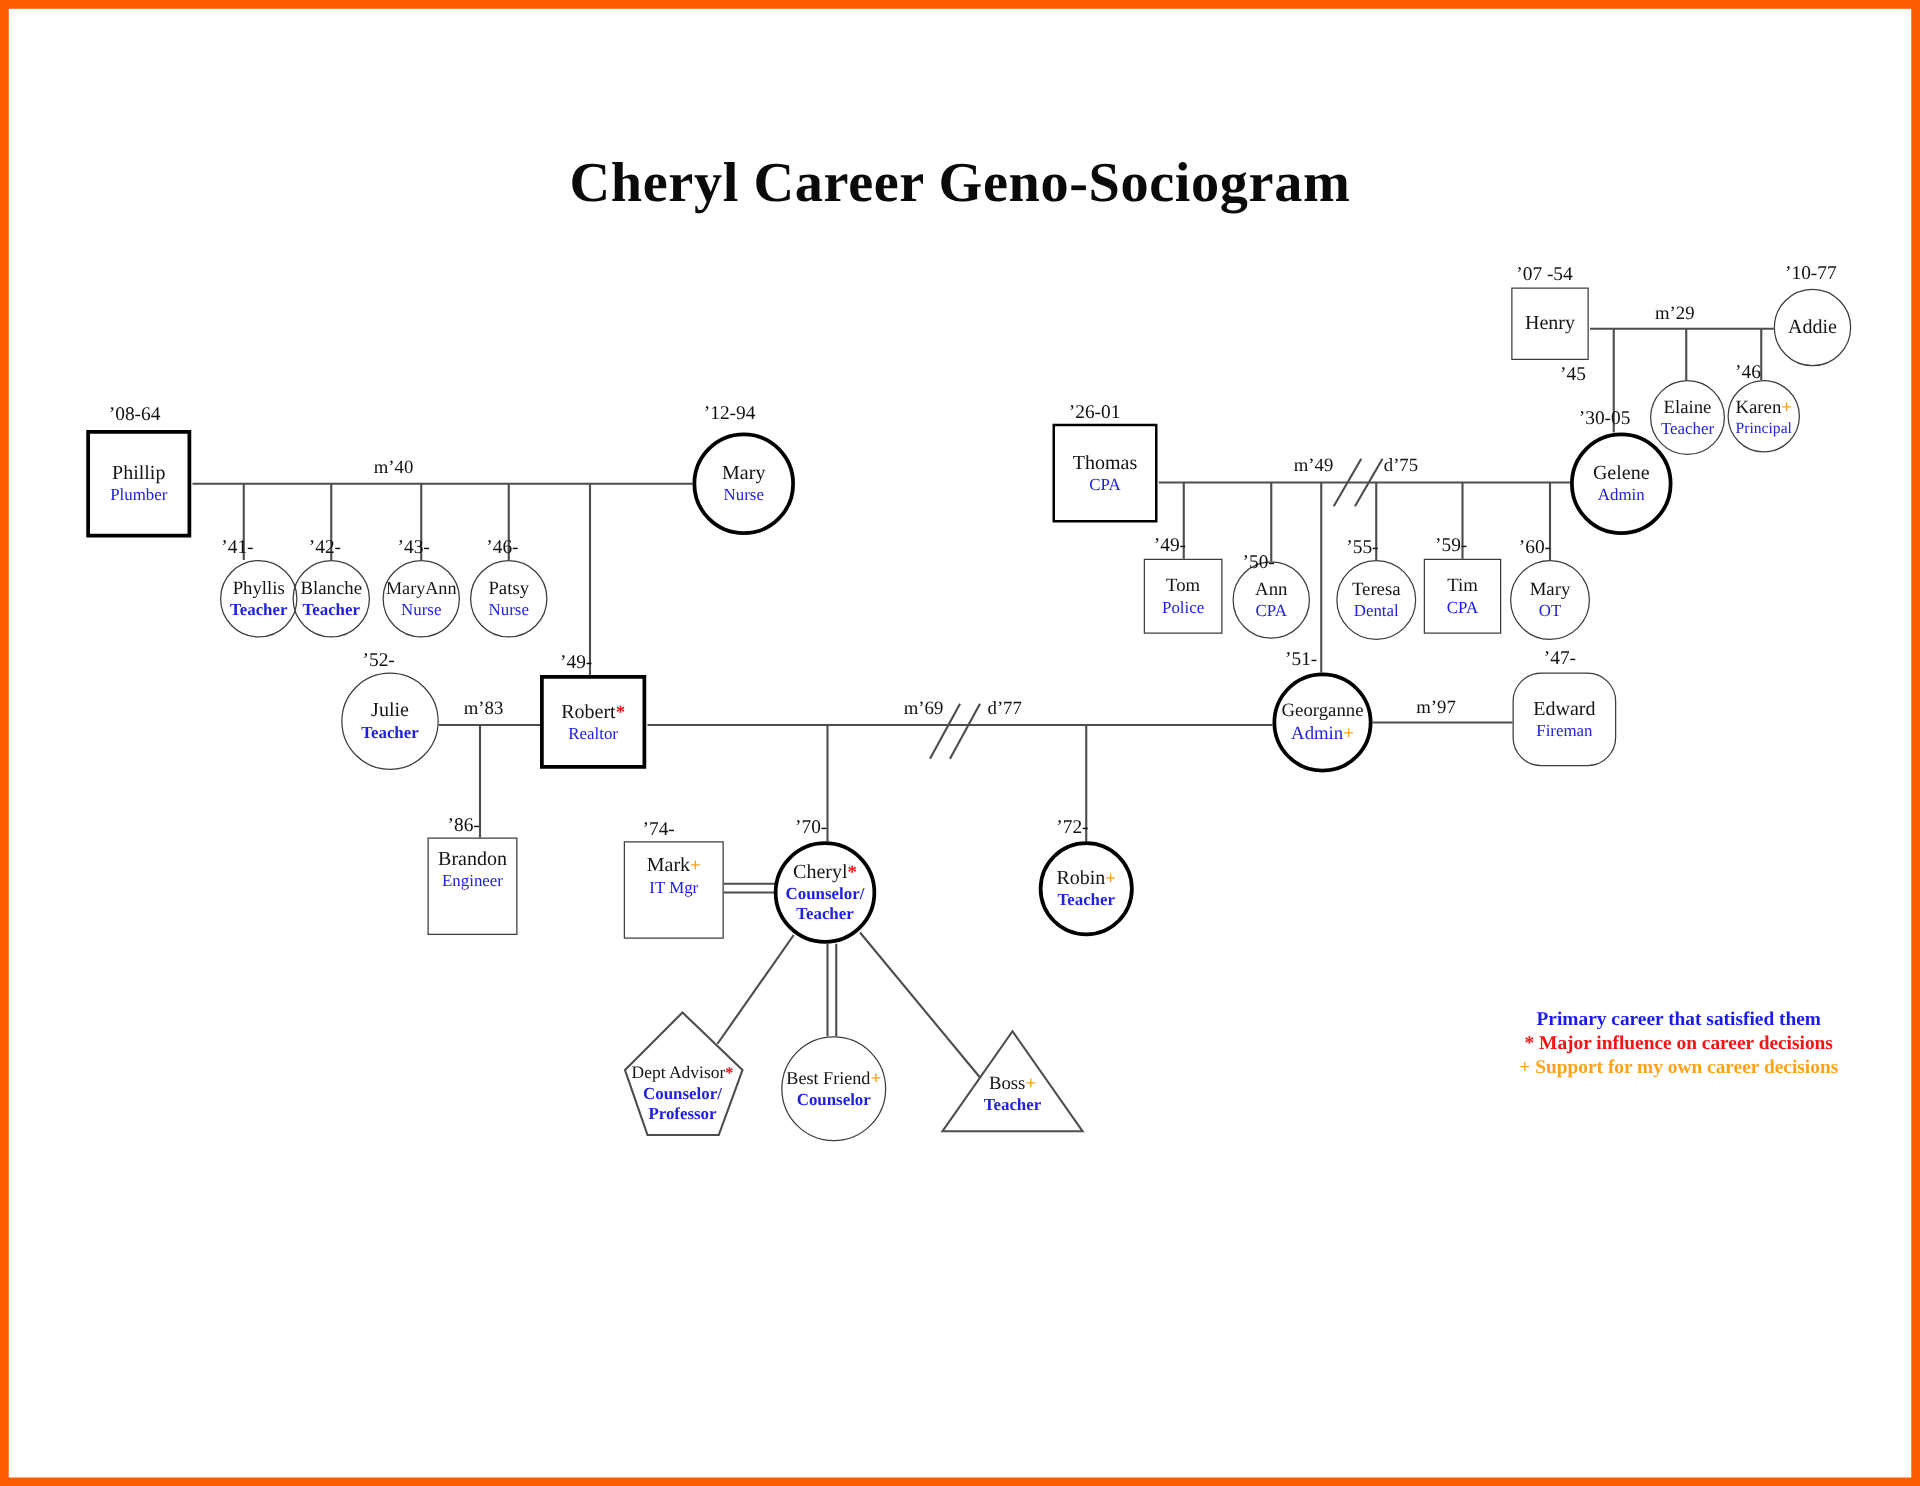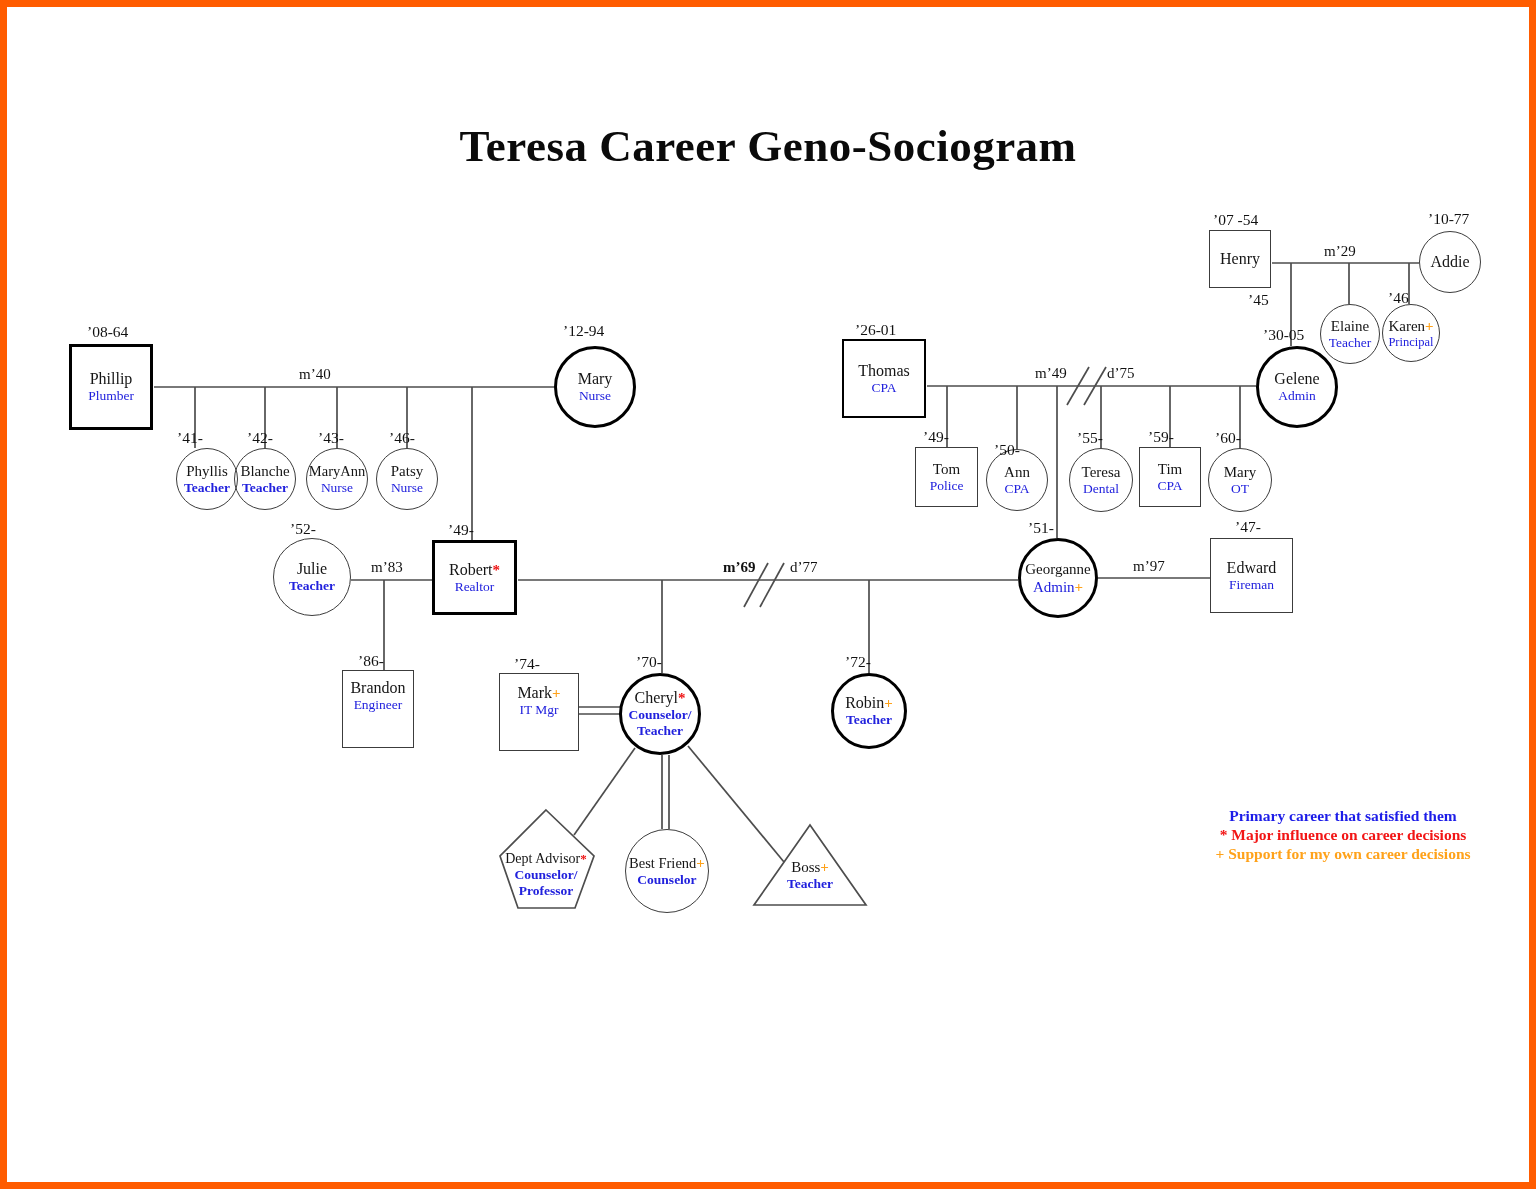--- a/index.html
+++ b/index.html
@@ -31,21 +31,21 @@
           font-weight:bold;font-size:15.5px;line-height:19px;z-index:2;}
   .leg-blue{color:#1c1ce8;}
   .leg-red{color:#f21515;}
   .leg-orange{color:#ffa21a;}
 </style>
 </head>
 <body>
 
 <div class="page">
 
-  <div class="title">Teresa Career Geno-Sociogram</div>
+  <div class="title">Cheryl Career Geno-Sociogram</div>
 
   <svg class="lines" width="1536" height="1189" viewBox="0 0 1536 1189" fill="none" stroke="#4d4d4d" stroke-width="1.7">
     <g>
       <path d="M1265,256 H1412"></path>
       <path d="M1284,256 V339"></path>
       <path d="M1342,256 V297"></path>
       <path d="M1402,256 V297"></path>
     </g>
     <g>
       <path d="M147,380 H547"></path>
@@ -200,30 +200,30 @@
     <span class="cr crb">Teacher</span>
   </div>
   <div class="node sq b4" style="left:425px;top:533px;width:85px;height:75px;">
     <span><span class="nm">Robert</span><span class="flag red">*</span></span>
     <span class="cr">Realtor</span>
   </div>
   <div class="node ci b3" style="left:1011px;top:531px;width:80px;height:80px;">
     <span><span class="nm" style="font-size:15px;">Georganne</span></span>
     <span><span class="cr" style="font-size:15px;">Admin</span><span class="flag or">+</span></span>
   </div>
-  <div class="node sq" style="left:1203px;top:531px;width:83px;height:75px;">
+  <div class="node sq" style="left:1203px;top:531px;width:83px;height:75px;border-radius:23px;">
     <span><span class="nm">Edward</span></span>
     <span class="cr">Fireman</span>
   </div>
   <span class="year" style="left:283px;top:513px;">’52-</span>
   <span class="year" style="left:441px;top:514px;">’49-</span>
   <span class="year" style="left:1021px;top:512px;">’51-</span>
   <span class="year" style="left:1228px;top:511px;">’47-</span>
   <span class="mlabel" style="left:364px;top:552px;">m’83</span>
-  <span class="mlabel" style="left:716px;top:552px;font-weight:bold;">m’69</span>
+  <span class="mlabel" style="left:716px;top:552px;">m’69</span>
   <span class="mlabel" style="left:783px;top:552px;">d’77</span>
   <span class="mlabel" style="left:1126px;top:551px;">m’97</span>
 
   <div class="node sq" style="left:335px;top:663px;width:72px;height:78px;justify-content:flex-start;padding-top:8px;">
     <span><span class="nm">Brandon</span></span>
     <span class="cr">Engineer</span>
   </div>
   <div class="node sq" style="left:492px;top:666px;width:80px;height:78px;justify-content:flex-start;padding-top:10px;">
     <span><span class="nm">Mark</span><span class="flag or">+</span></span>
     <span class="cr">IT Mgr</span>

